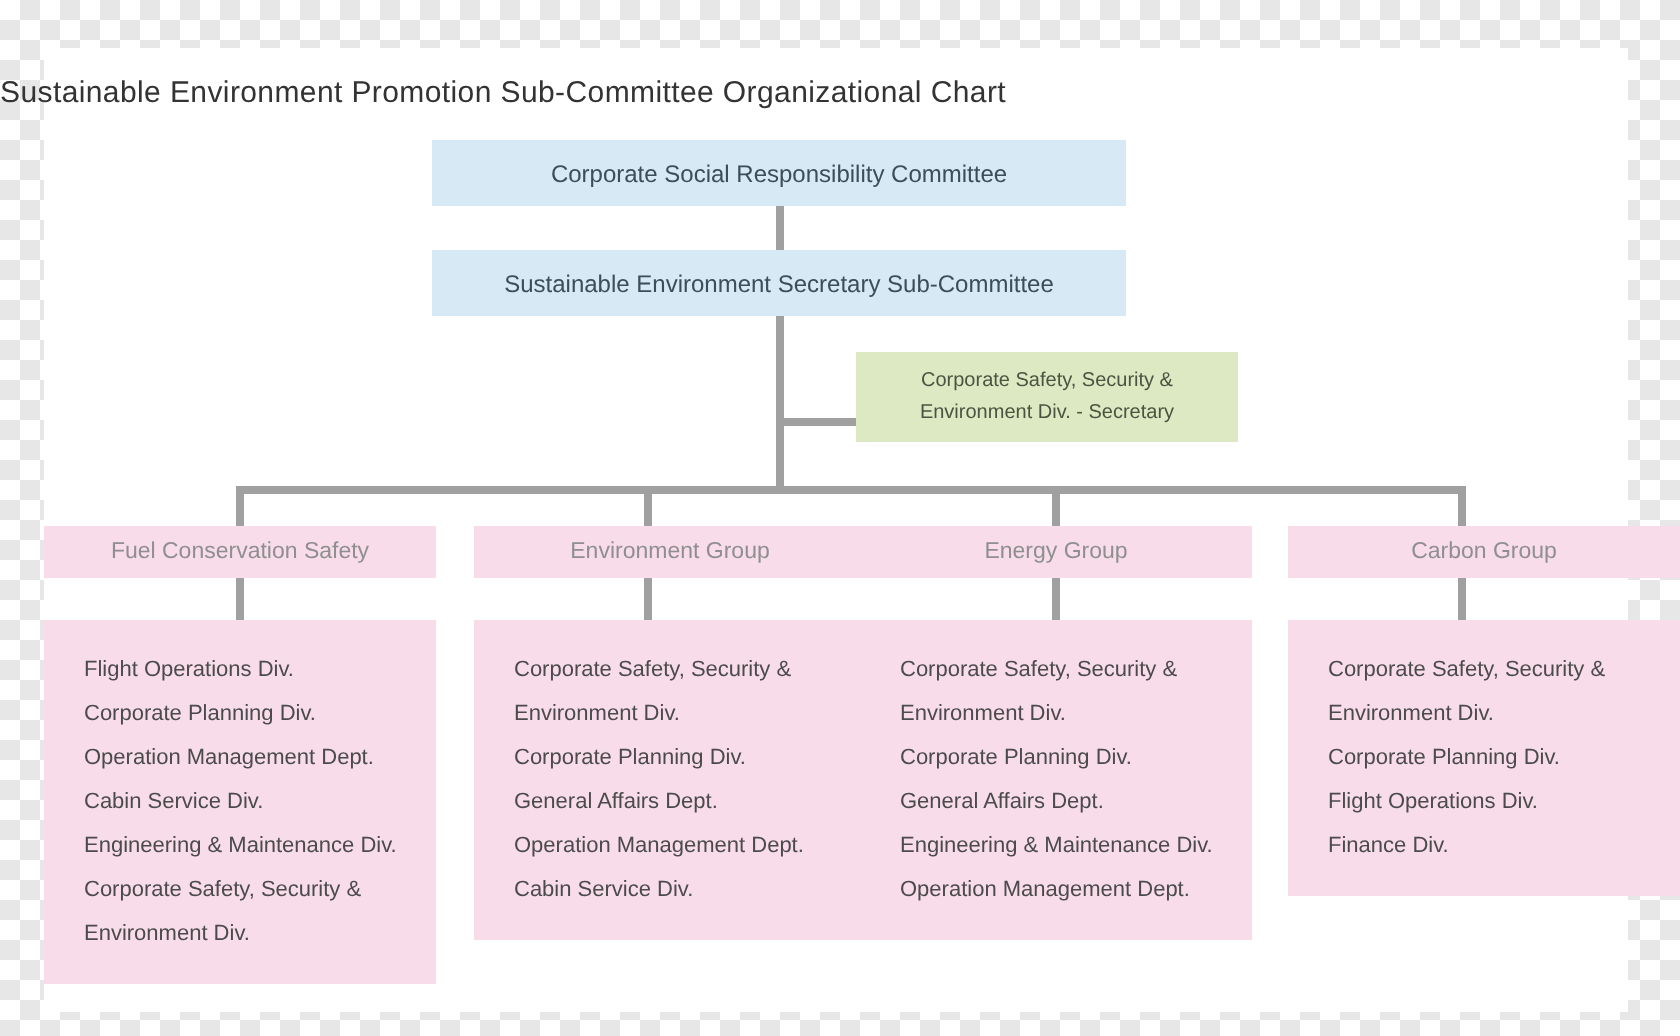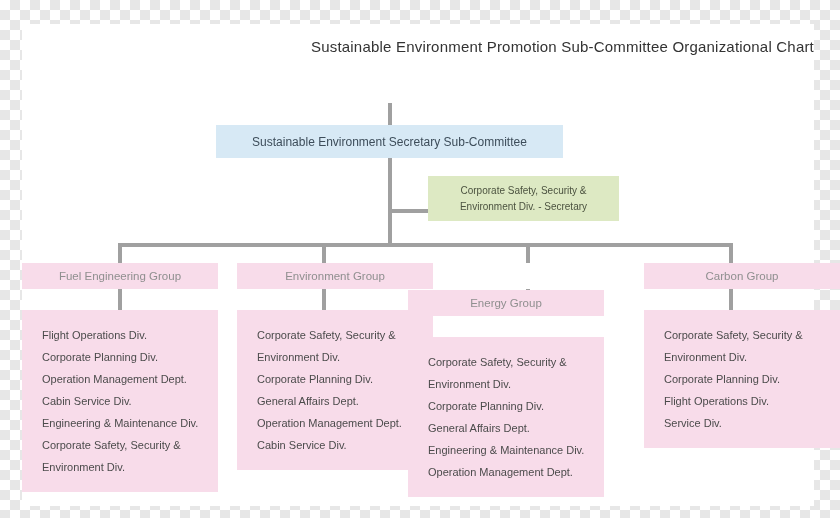--- a/index.html
+++ b/index.html
@@ -18,21 +18,21 @@
   .white-panel {
     position: absolute;
     left: 22px; top: 24px;
     width: 792px; height: 482px;
     background: #ffffff;
   }
 
   .chart-title {
     position: absolute;
     left: 0; right: 26px; top: 38px;
-    text-align: right;
+    text-align: left;
     font-size: 15px;
     color: #333333;
     letter-spacing: 0.2px;
   }
 
   .box {
     position: absolute;
     display: flex;
     align-items: center;
     justify-content: center;
@@ -89,21 +89,21 @@
     top: 310px;
     width: 196px;
     background: #f8dcea;
     color: #4b4b4b;
     font-size: 11px;
     line-height: 22px;
     padding: 14px 12px 14px 20px;
   }
   .gx-1 { left: 22px; }
   .gx-2 { left: 226px; margin-left: 11px; }
-  .gx-3 { left: 408px; margin-top: 27px; }
+  .gx-3 { left: 430px; }
   .gx-4 { left: 644px; }
 
   .member { display: block; }
 </style>
 </head>
 <body>
 
 <div class="stage">
   <div class="white-panel"></div>
 
@@ -115,31 +115,34 @@
   <div class="connector h-line c-main-h"></div>
   <div class="connector v-line c-stub-top cx-1"></div>
   <div class="connector v-line c-stub-top cx-2"></div>
   <div class="connector v-line c-stub-top cx-3"></div>
   <div class="connector v-line c-stub-top cx-4"></div>
   <div class="connector v-line c-stub-bottom cx-1"></div>
   <div class="connector v-line c-stub-bottom cx-2"></div>
   <div class="connector v-line c-stub-bottom cx-3"></div>
   <div class="connector v-line c-stub-bottom cx-4"></div>
 
+  <div class="box blue-box csr">
+    <span>Corporate Social Responsibility Committee</span>
+  </div>
   <div class="box blue-box sub">
     <span>Sustainable Environment Secretary Sub-Committee</span>
   </div>
 
   <div class="box green-box">
     <span>Corporate Safety, Security &amp;</span>
     <span>Environment Div. - Secretary</span>
   </div>
 
   <div class="box group-header gx-1">
-    <span>Fuel Engineering Group</span>
+    <span>Fuel Conservation Safety</span>
   </div>
   <div class="box group-header gx-2">
     <span>Environment Group</span>
   </div>
   <div class="box group-header gx-3">
     <span>Energy Group</span>
   </div>
   <div class="box group-header gx-4">
     <span>Carbon Group</span>
   </div>
@@ -166,15 +169,15 @@
     <span class="member">Corporate Planning Div.</span>
     <span class="member">General Affairs Dept.</span>
     <span class="member">Engineering &amp; Maintenance Div.</span>
     <span class="member">Operation Management Dept.</span>
   </div>
 
   <div class="group-list gx-4">
     <span class="member">Corporate Safety, Security &amp; Environment Div.</span>
     <span class="member">Corporate Planning Div.</span>
     <span class="member">Flight Operations Div.</span>
-    <span class="member">Service Div.</span>
+    <span class="member">Finance Div.</span>
   </div>
 </div>
 
 </body></html>

